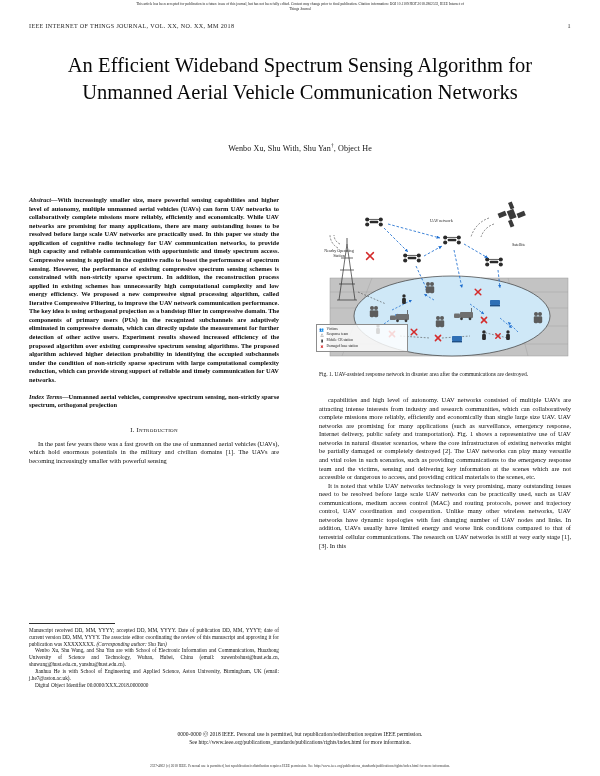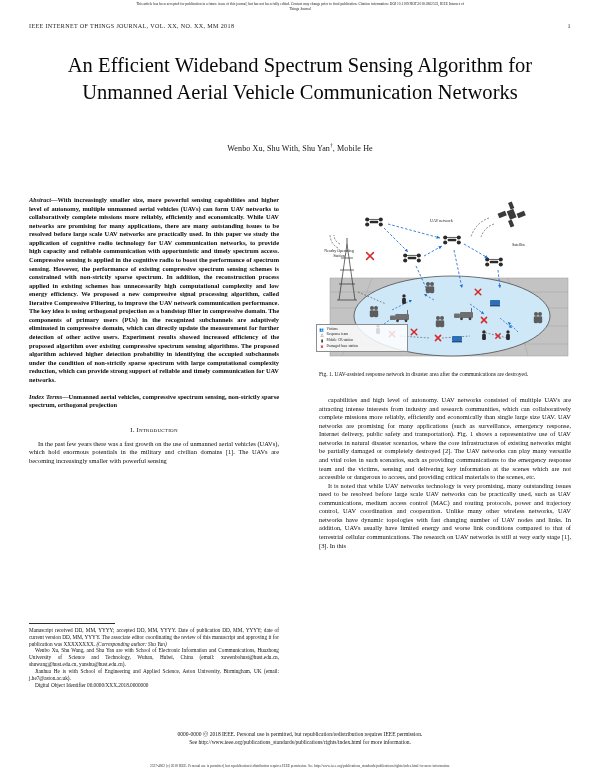--- a/index.html
+++ b/index.html
@@ -241,21 +241,21 @@
   </div>
 
   <div class="runhead">
     <span>IEEE INTERNET OF THINGS JOURNAL, VOL. XX, NO. XX, MM 2018</span>
     <span class="pageno">1</span>
   </div>
 
   <div class="title">An Efficient Wideband Spectrum Sensing Algorithm for Unmanned Aerial Vehicle Communication Networks</div>
 
   <div class="authors">
-    <span>Wenbo Xu, Shu With, Shu Yan</span><sup>†</sup><span>, Mobile He</span>
+    <span>Wenbo Xu, Shu With, Shu Yan</span><sup>†</sup><span>, Object He</span>
   </div>
 
   <div class="col col-left">
 
     <div class="abstract">
       <span class="lead">Abstract</span><span>—</span><span>With increasingly smaller size, more powerful sensing capabilities and higher level of autonomy, multiple unmanned aerial vehicles (UAVs) can form UAV networks to collaboratively complete missions more reliably, efficiently and economically. While UAV networks are promising for many applications, there are many outstanding issues to be resolved before large scale UAV networks are practically used. In this paper we study the application of cognitive radio technology for UAV communication networks, to provide high capacity and reliable communication with opportunistic and timely spectrum access. Compressive sensing is applied in the cognitive radio to boost the performance of spectrum sensing. However, the performance of existing compressive spectrum sensing schemes is constrained with non-strictly sparse spectrum. In addition, the reconstruction process applied in existing schemes has unnecessarily high computational complexity and low energy efficiency. We proposed a new compressive signal processing algorithm, called Iterative Compressive Filtering, to improve the UAV network communication performance. The key idea is using orthogonal projection as a bandstop filter in compressive domain. The components of primary users (PUs) in the recognized subchannels are adaptively eliminated in compressive domain, which can directly update the measurement for further detection of other active users. Experiment results showed increased efficiency of the proposed algorithm over existing compressive spectrum sensing algorithms. The proposed algorithm achieved higher detection probability in identifying the occupied subchannels under the condition of non-strictly sparse spectrum with large computational complexity reduction, which can provide strong support of reliable and timely communication for UAV networks.</span>
     </div>
 
     <div class="indexterms">
       <span class="lead">Index Terms</span><span>—</span><span>Unmanned aerial vehicles, compressive spectrum sensing, non-strictly sparse spectrum, orthogonal projection</span>

